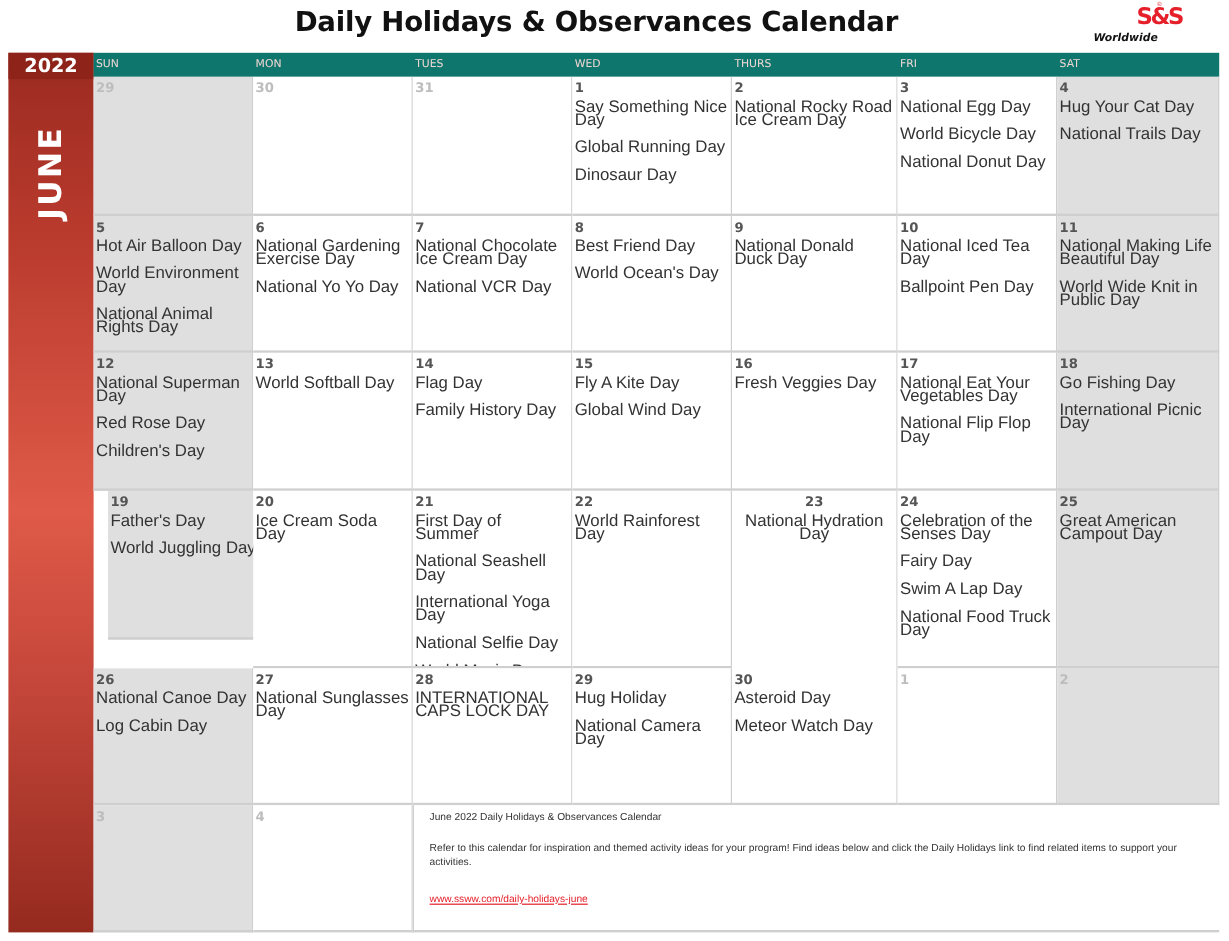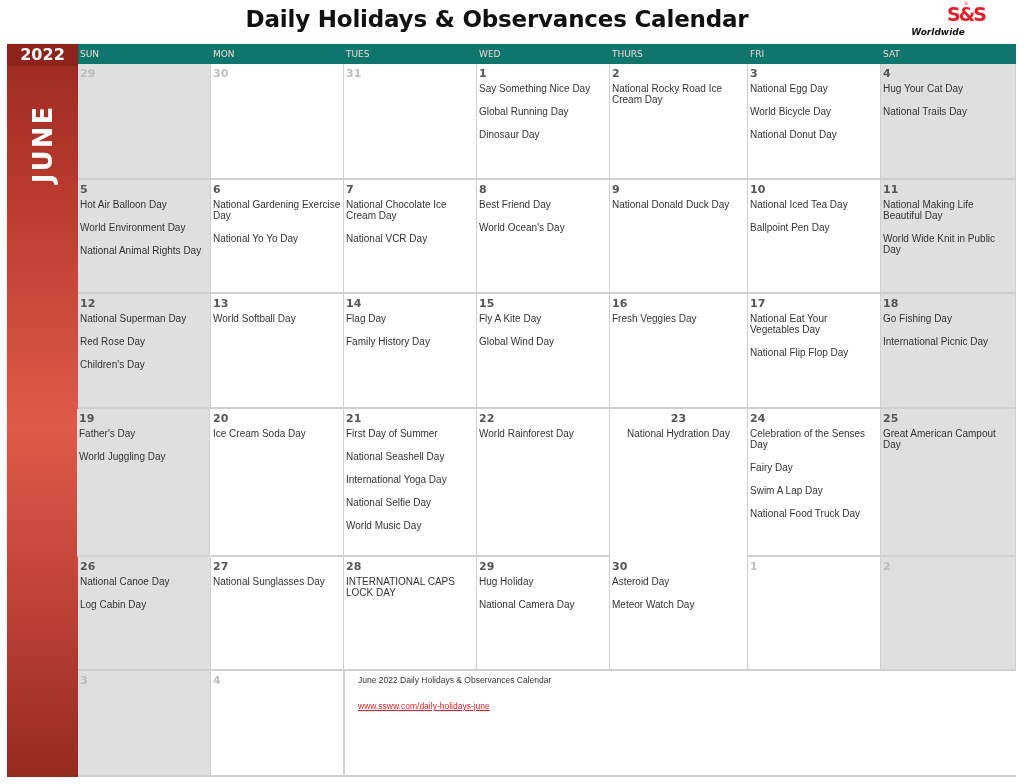--- a/index.html
+++ b/index.html
@@ -37,21 +37,21 @@
     color: #f0d8d4; font-size: 9px; font-family: "DejaVu Sans", sans-serif;
   }
 
   .cell {
     position: absolute; background: #fff; border-right: 1px solid #cfcfcf; border-bottom: 2px solid #cfcfcf; overflow: hidden;
     padding: 3px 2px 0 2px;
   }
   .cell.weekend { background: #e0dfe0; }
   .cell .num { font-family: "DejaVu Sans", sans-serif; font-weight: bold; font-size: 11px; color: #555; line-height: 14px; }
   .cell.other .num { color: #bdbdbd; font-weight: bold; }
-  .cell .event { font-size: 10px; line-height: 11px; color: #333; margin-top: 2px; margin-bottom: 12px; }
+  .cell .event { font-size: 14px; line-height: 11px; color: #333; margin-top: 2px; margin-bottom: 12px; }
   .cell .event:first-of-type { margin-top: 2px; }
 
   .note {
     position: absolute; left: 344px; top: 671px; width: 672px; height: 106px; background: #fff;
     border-bottom: 2px solid #cfcfcf; border-left: 1px solid #cfcfcf; padding: 3px 13px 0 13px;
     font-size: 8.5px; line-height: 12px; color: #333;
   }
   .note .n-title { margin-bottom: 14px; }
   .note .n-body { margin-bottom: 19px; }
   .note .n-link { color: #e5202a; text-decoration: underline; }
@@ -175,21 +175,21 @@
     <div class="cell" style="left: 748px; top: 294px; width: 133px; height: 115px;">
       <div class="num">17</div>
       <div class="event">National Eat Your Vegetables Day</div>
       <div class="event">National Flip Flop Day</div>
     </div>
     <div class="cell weekend" style="left: 881px; top: 294px; width: 135px; height: 115px;">
       <div class="num">18</div>
       <div class="event">Go Fishing Day</div>
       <div class="event">International Picnic Day</div>
     </div>
-    <div class="cell weekend" style="left: 77px; top: 409px; width: 133px; height: 148px;">
+    <div class="cell weekend" style="left: 90px; top: 409px; width: 133px; height: 124px;">
       <div class="num">19</div>
       <div class="event">Father's Day</div>
       <div class="event">World Juggling Day</div>
     </div>
     <div class="cell" style="left: 211px; top: 409px; width: 133px; height: 148px;">
       <div class="num">20</div>
       <div class="event">Ice Cream Soda Day</div>
     </div>
     <div class="cell" style="left: 344px; top: 409px; width: 133px; height: 148px;">
       <div class="num">21</div>
@@ -250,14 +250,15 @@
     <div class="cell weekend other" style="left: 78px; top: 671px; width: 133px; height: 106px;">
       <div class="num">3</div>
     </div>
     <div class="cell other" style="left: 211px; top: 671px; width: 133px; height: 106px;">
       <div class="num">4</div>
     </div>
   </div>
 
 <div class="note">
   <div class="n-title">June 2022 Daily Holidays &amp; Observances Calendar</div>
+  <div class="n-body">Refer to this calendar for inspiration and themed activity ideas for your program! Find ideas below and click the Daily Holidays link to find related items to support your activities.</div>
   <a class="n-link">www.ssww.com/daily-holidays-june</a>
 </div>
 
 </body></html>

